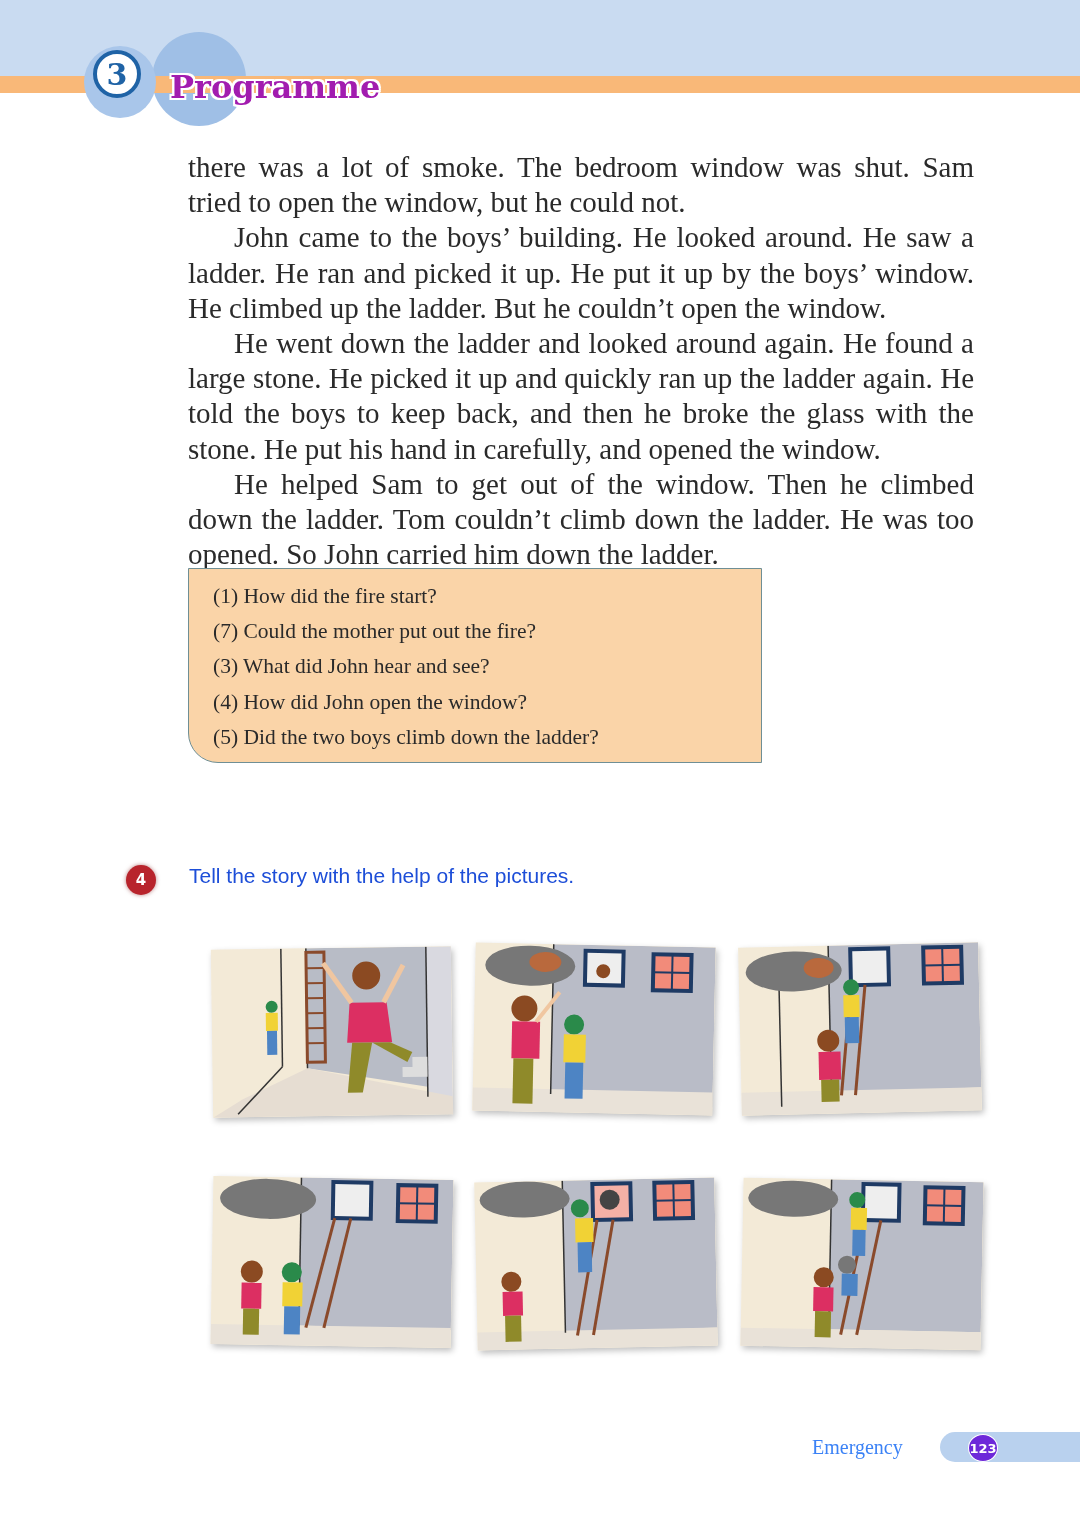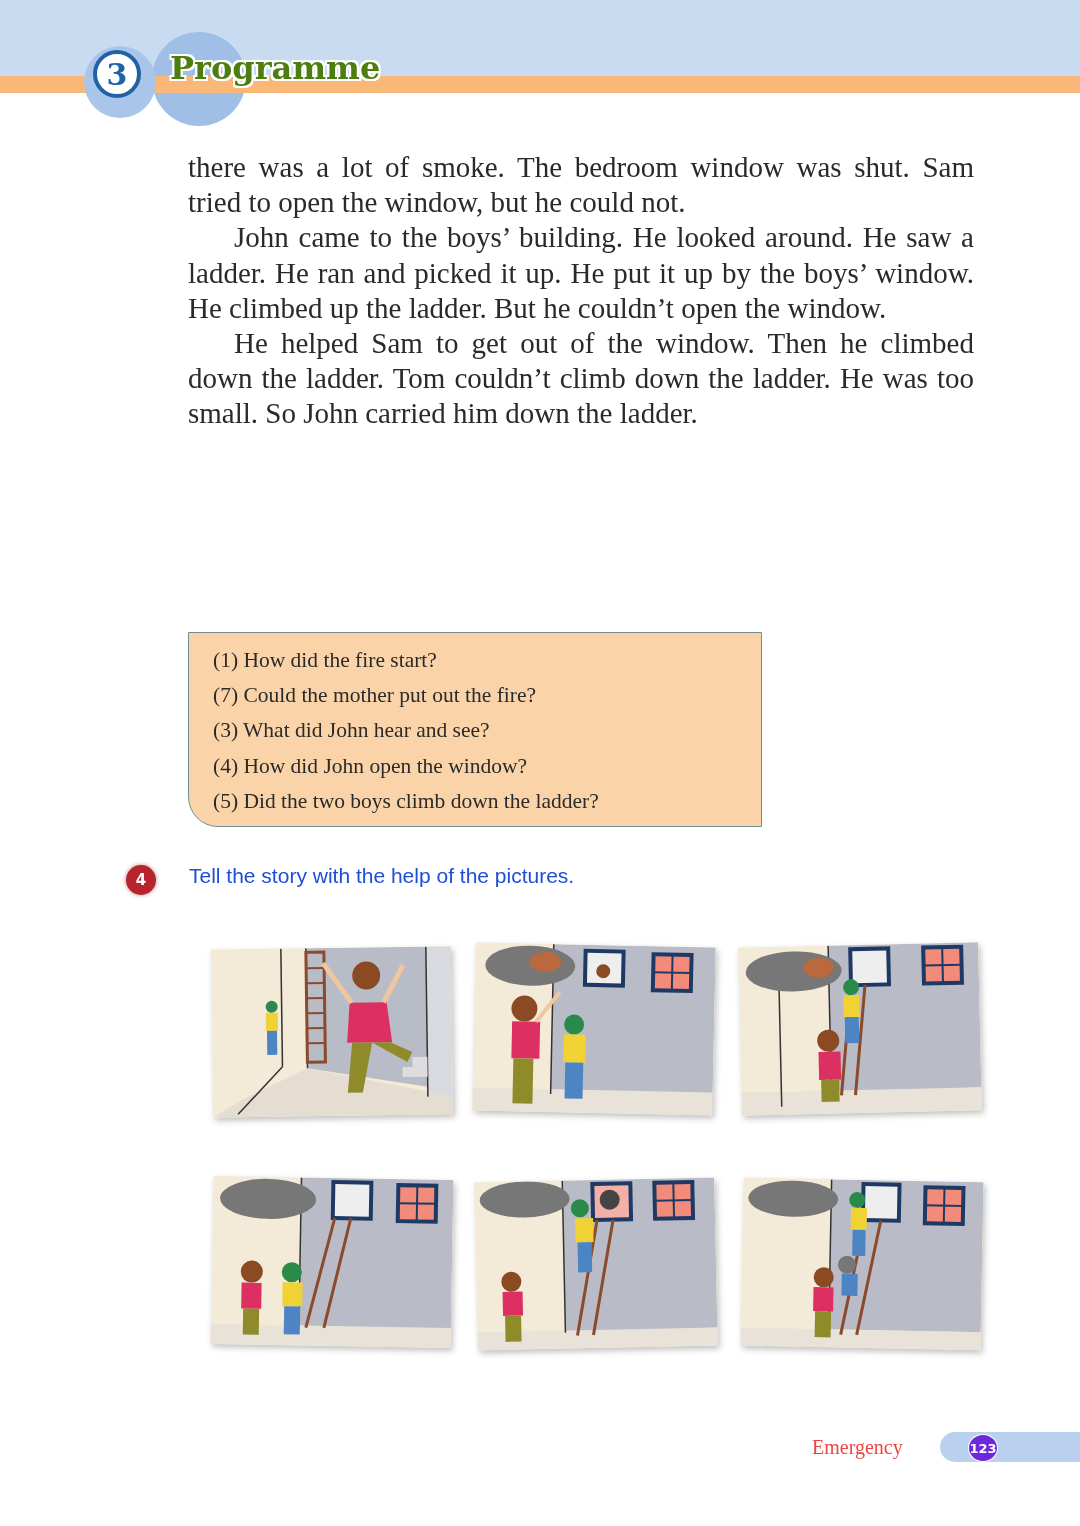--- a/index.html
+++ b/index.html
@@ -2,48 +2,49 @@
 <html><head>
 <meta charset="utf-8">
 <style>
   html,body{margin:0;padding:0;}
   body{width:1080px;height:1526px;position:relative;background:#fff;overflow:hidden;font-family:"Liberation Serif",serif;color:#2a2a2a;}
   .top-band{position:absolute;left:0;top:0;width:1080px;height:78px;background:#c9dbf1;}
   .orange-band{position:absolute;left:0;top:76px;width:1080px;height:17px;background:#f9b878;}
   .circle-big{position:absolute;left:152px;top:32px;width:94px;height:94px;border-radius:50%;background:#9fbfe6;}
   .circle-small{position:absolute;left:84px;top:46px;width:72px;height:72px;border-radius:50%;background:#a9c6ea;}
   .num-circle{position:absolute;left:93px;top:50px;width:48px;height:48px;border-radius:50%;background:#fff;border:4px solid #1f63a6;box-sizing:border-box;display:flex;align-items:center;justify-content:center;font-family:"DejaVu Serif",serif;font-weight:bold;font-size:30px;color:#1f63a6;}
-  .section-title{position:absolute;left:170px;top:49px;font-family:"DejaVu Serif",serif;font-weight:bold;font-size:32px;color:#4d7c0f;letter-spacing:0px;text-shadow:-2px -2px 0 #fff,2px -2px 0 #fff,-2px 2px 0 #fff,2px 2px 0 #fff,0 2px 0 #fff,2px 0 0 #fff,0 -2px 0 #fff,-2px 0 0 #fff;}
+  .section-title{position:absolute;left:170px;top:68px;font-family:"DejaVu Serif",serif;font-weight:bold;font-size:32px;color:#a21caf;letter-spacing:0px;text-shadow:-2px -2px 0 #fff,2px -2px 0 #fff,-2px 2px 0 #fff,2px 2px 0 #fff,0 2px 0 #fff,2px 0 0 #fff,0 -2px 0 #fff,-2px 0 0 #fff;}
   .story{position:absolute;left:188px;top:150px;width:786px;font-size:29px;line-height:35.2px;text-align:justify;}
   .story p{margin:0;}
   .story p.indent{text-indent:46px;}
-  .questions{position:absolute;left:188px;top:632px;width:574px;height:195px;background:#fad4a8;border:1.5px solid #6f8f95;border-bottom-left-radius:30px;box-sizing:border-box;padding:10px 0 0 24px;}
+  .questions{position:absolute;left:188px;top:568px;width:574px;height:195px;background:#fad4a8;border:1.5px solid #6f8f95;border-bottom-left-radius:30px;box-sizing:border-box;padding:10px 0 0 24px;}
   .questions .q{font-size:21.5px;line-height:35.2px;color:#2a2a2a;}
   .task-badge{position:absolute;left:126px;top:865px;width:30px;height:30px;border-radius:50%;background:#b8242c;box-shadow:0 0 4px rgba(120,0,0,.5);color:#fff;font-family:"DejaVu Sans",sans-serif;font-weight:bold;font-size:15px;display:flex;align-items:center;justify-content:center;}
   .task-text{position:absolute;left:189px;top:864px;font-family:"Liberation Sans",sans-serif;font-size:21px;color:#1d4ed8;}
   .pic{position:absolute;width:240px;height:168px;background:#f7efe0;box-shadow:2px 3px 6px rgba(0,0,0,.25);overflow:hidden;}
   .pic svg{width:100%;height:100%;display:block;}
-  .footer-label{position:absolute;left:812px;top:1436px;font-size:20px;color:#ef4444;}
+  .footer-label{position:absolute;left:812px;top:1436px;font-size:20px;color:#3b82f6;}
   .footer-band{position:absolute;left:940px;top:1432px;width:140px;height:30px;background:#b9d1ee;border-top-left-radius:15px;border-bottom-left-radius:15px;}
   .page-num{position:absolute;left:968px;top:1434px;width:28px;height:26px;border-radius:50%;background:#6d28d9;color:#fff;font-family:"DejaVu Sans",sans-serif;font-weight:bold;font-size:13px;display:flex;align-items:center;justify-content:center;border:1.5px solid #fff;}
 </style>
 </head>
 <body>
 
 <div class="top-band"></div>
 <div class="circle-big"></div>
 <div class="orange-band"></div>
 <div class="circle-small"></div>
 <div class="num-circle">3</div>
 <div class="section-title">Programme</div>
 
 <div class="story">
   <p>there was a lot of smoke. The bedroom window was shut. Sam tried to open the window, but he could not.</p>
   <p class="indent">John came to the boys’ building. He looked around. He saw a ladder. He ran and picked it up. He put it up by the boys’ window. He climbed up the ladder. But he couldn’t open the window.</p>
-  <p class="indent">He helped Sam to get out of the window. Then he climbed down the ladder. Tom couldn’t climb down the ladder. He was too small. So John carried him down the ladder.</p>
+  <p class="indent">He went down the ladder and looked around again. He found a large stone. He picked it up and quickly ran up the ladder again. He told the boys to keep back, and then he broke the glass with the stone. He put his hand in carefully, and opened the window.</p>
+  <p class="indent">He helped Sam to get out of the window. Then he climbed down the ladder. Tom couldn’t climb down the ladder. He was too opened. So John carried him down the ladder.</p>
 </div>
 
 <div class="questions">
   <div class="q">(1) How did the fire start?</div>
   <div class="q">(7) Could the mother put out the fire?</div>
   <div class="q">(3) What did John hear and see?</div>
   <div class="q">(4) How did John open the window?</div>
   <div class="q">(5) Did the two boys climb down the ladder?</div>
 </div>
 

